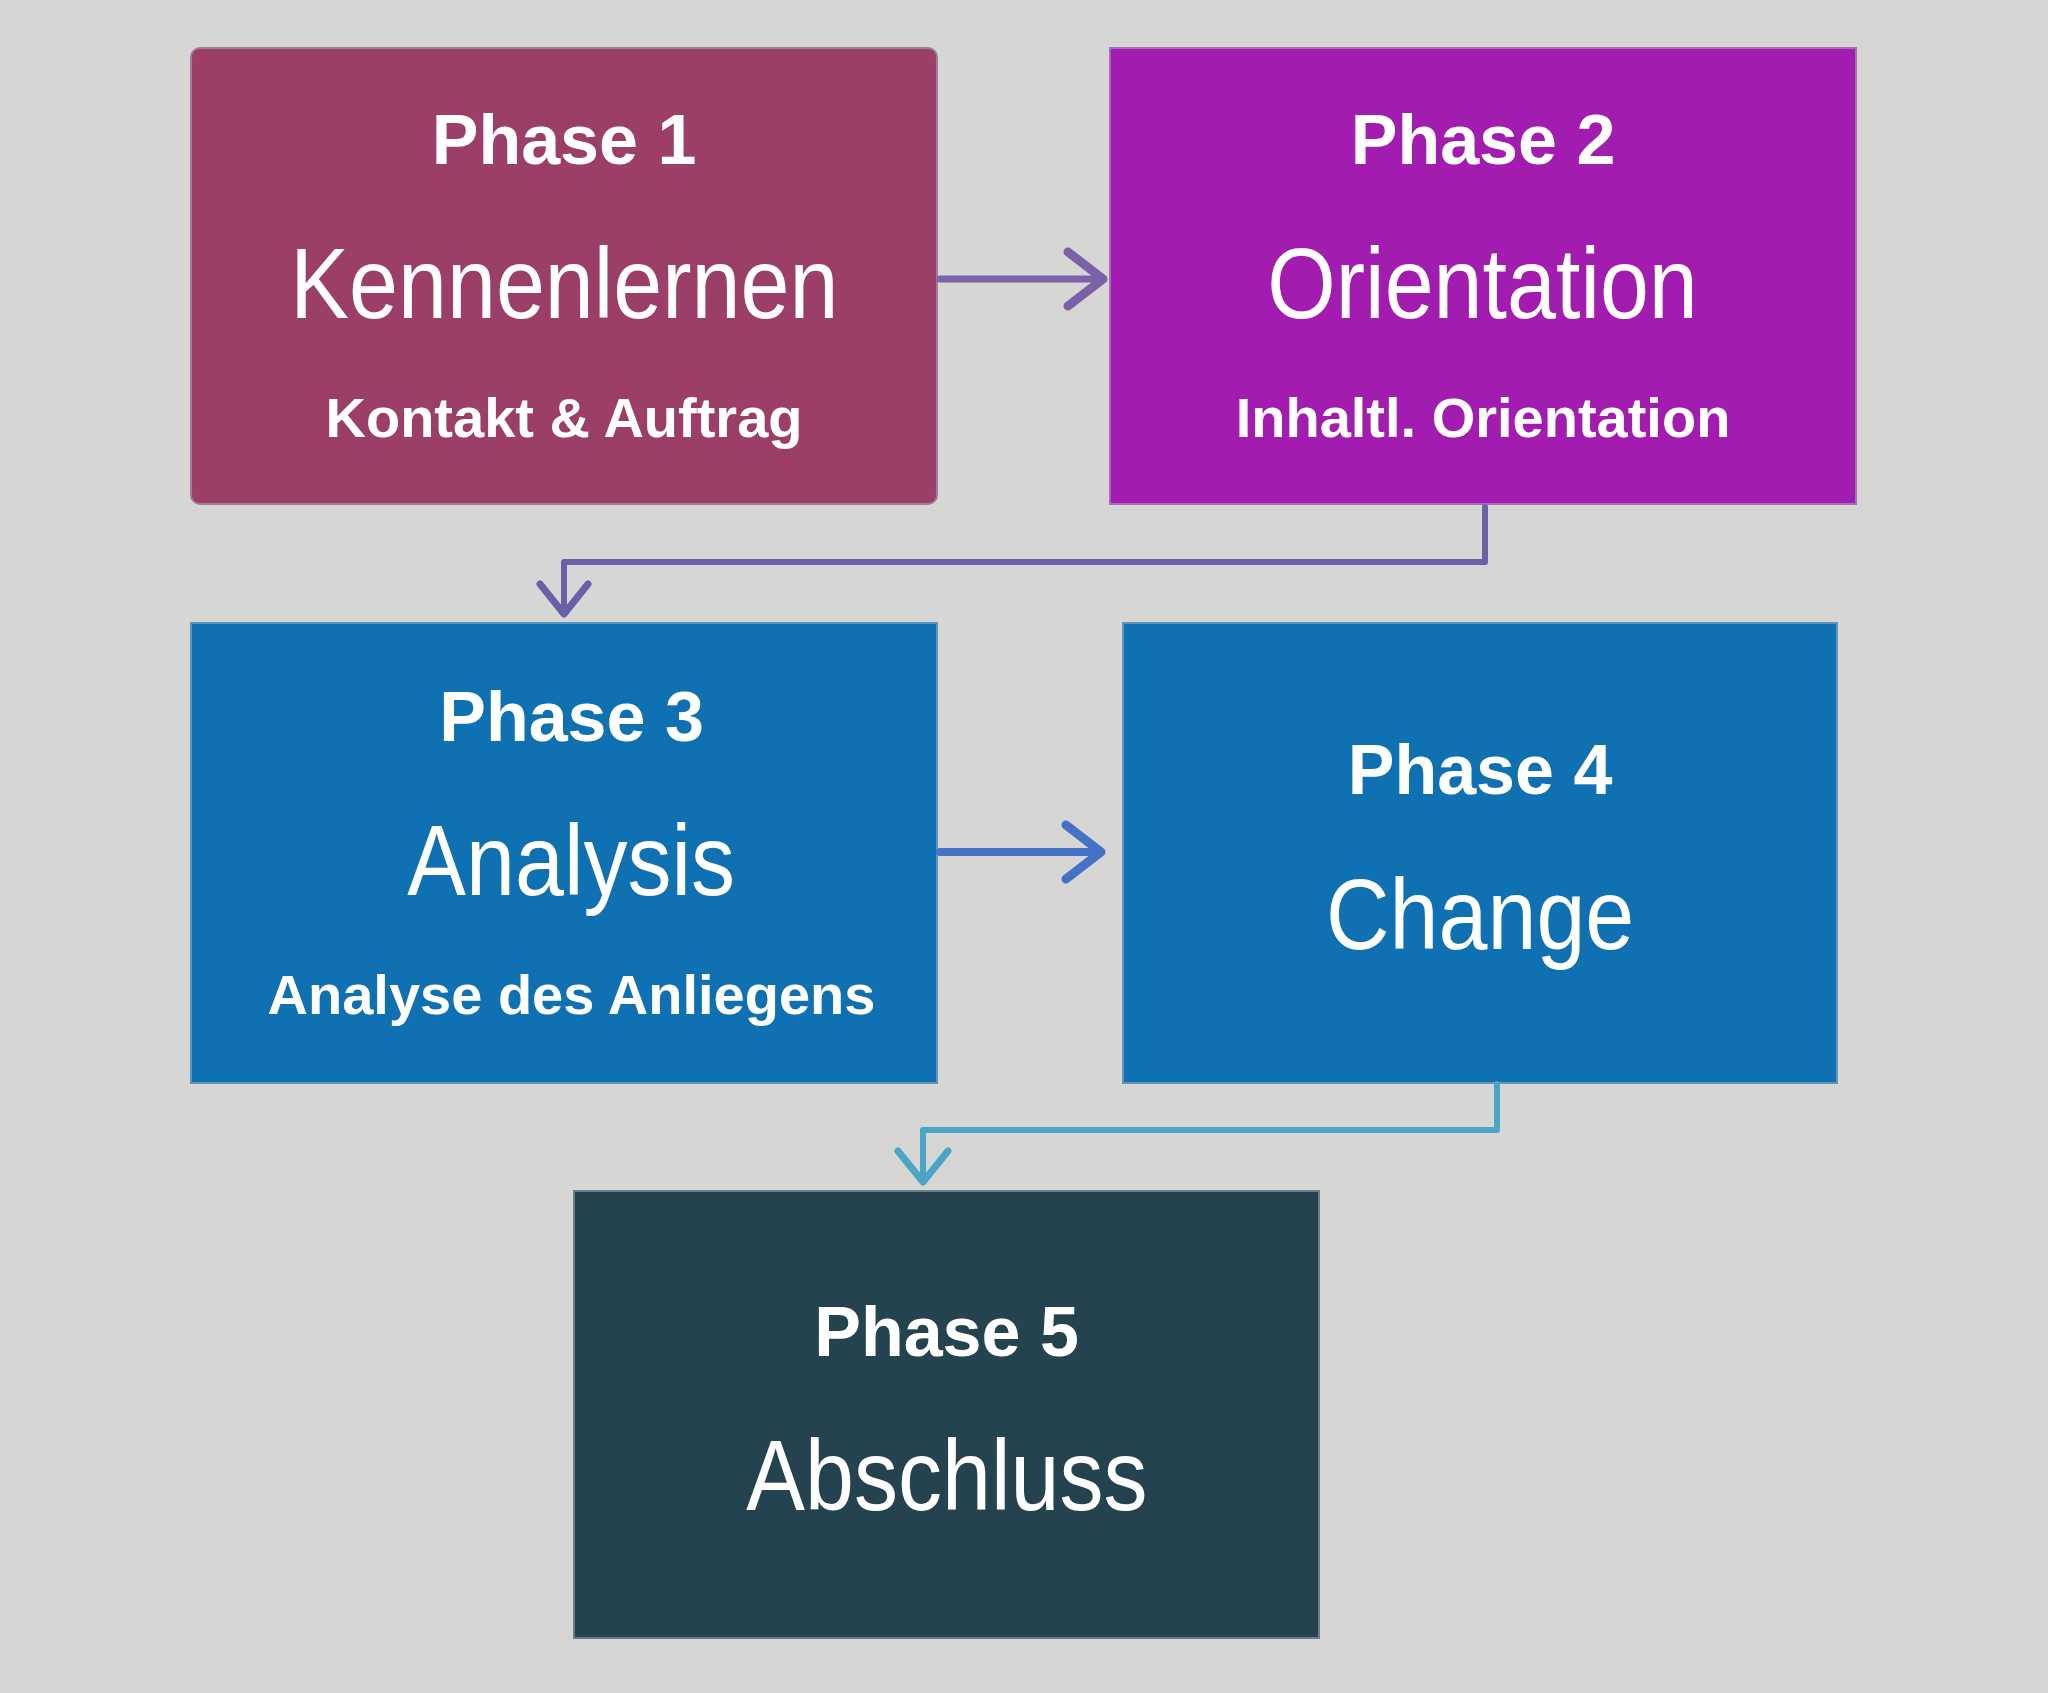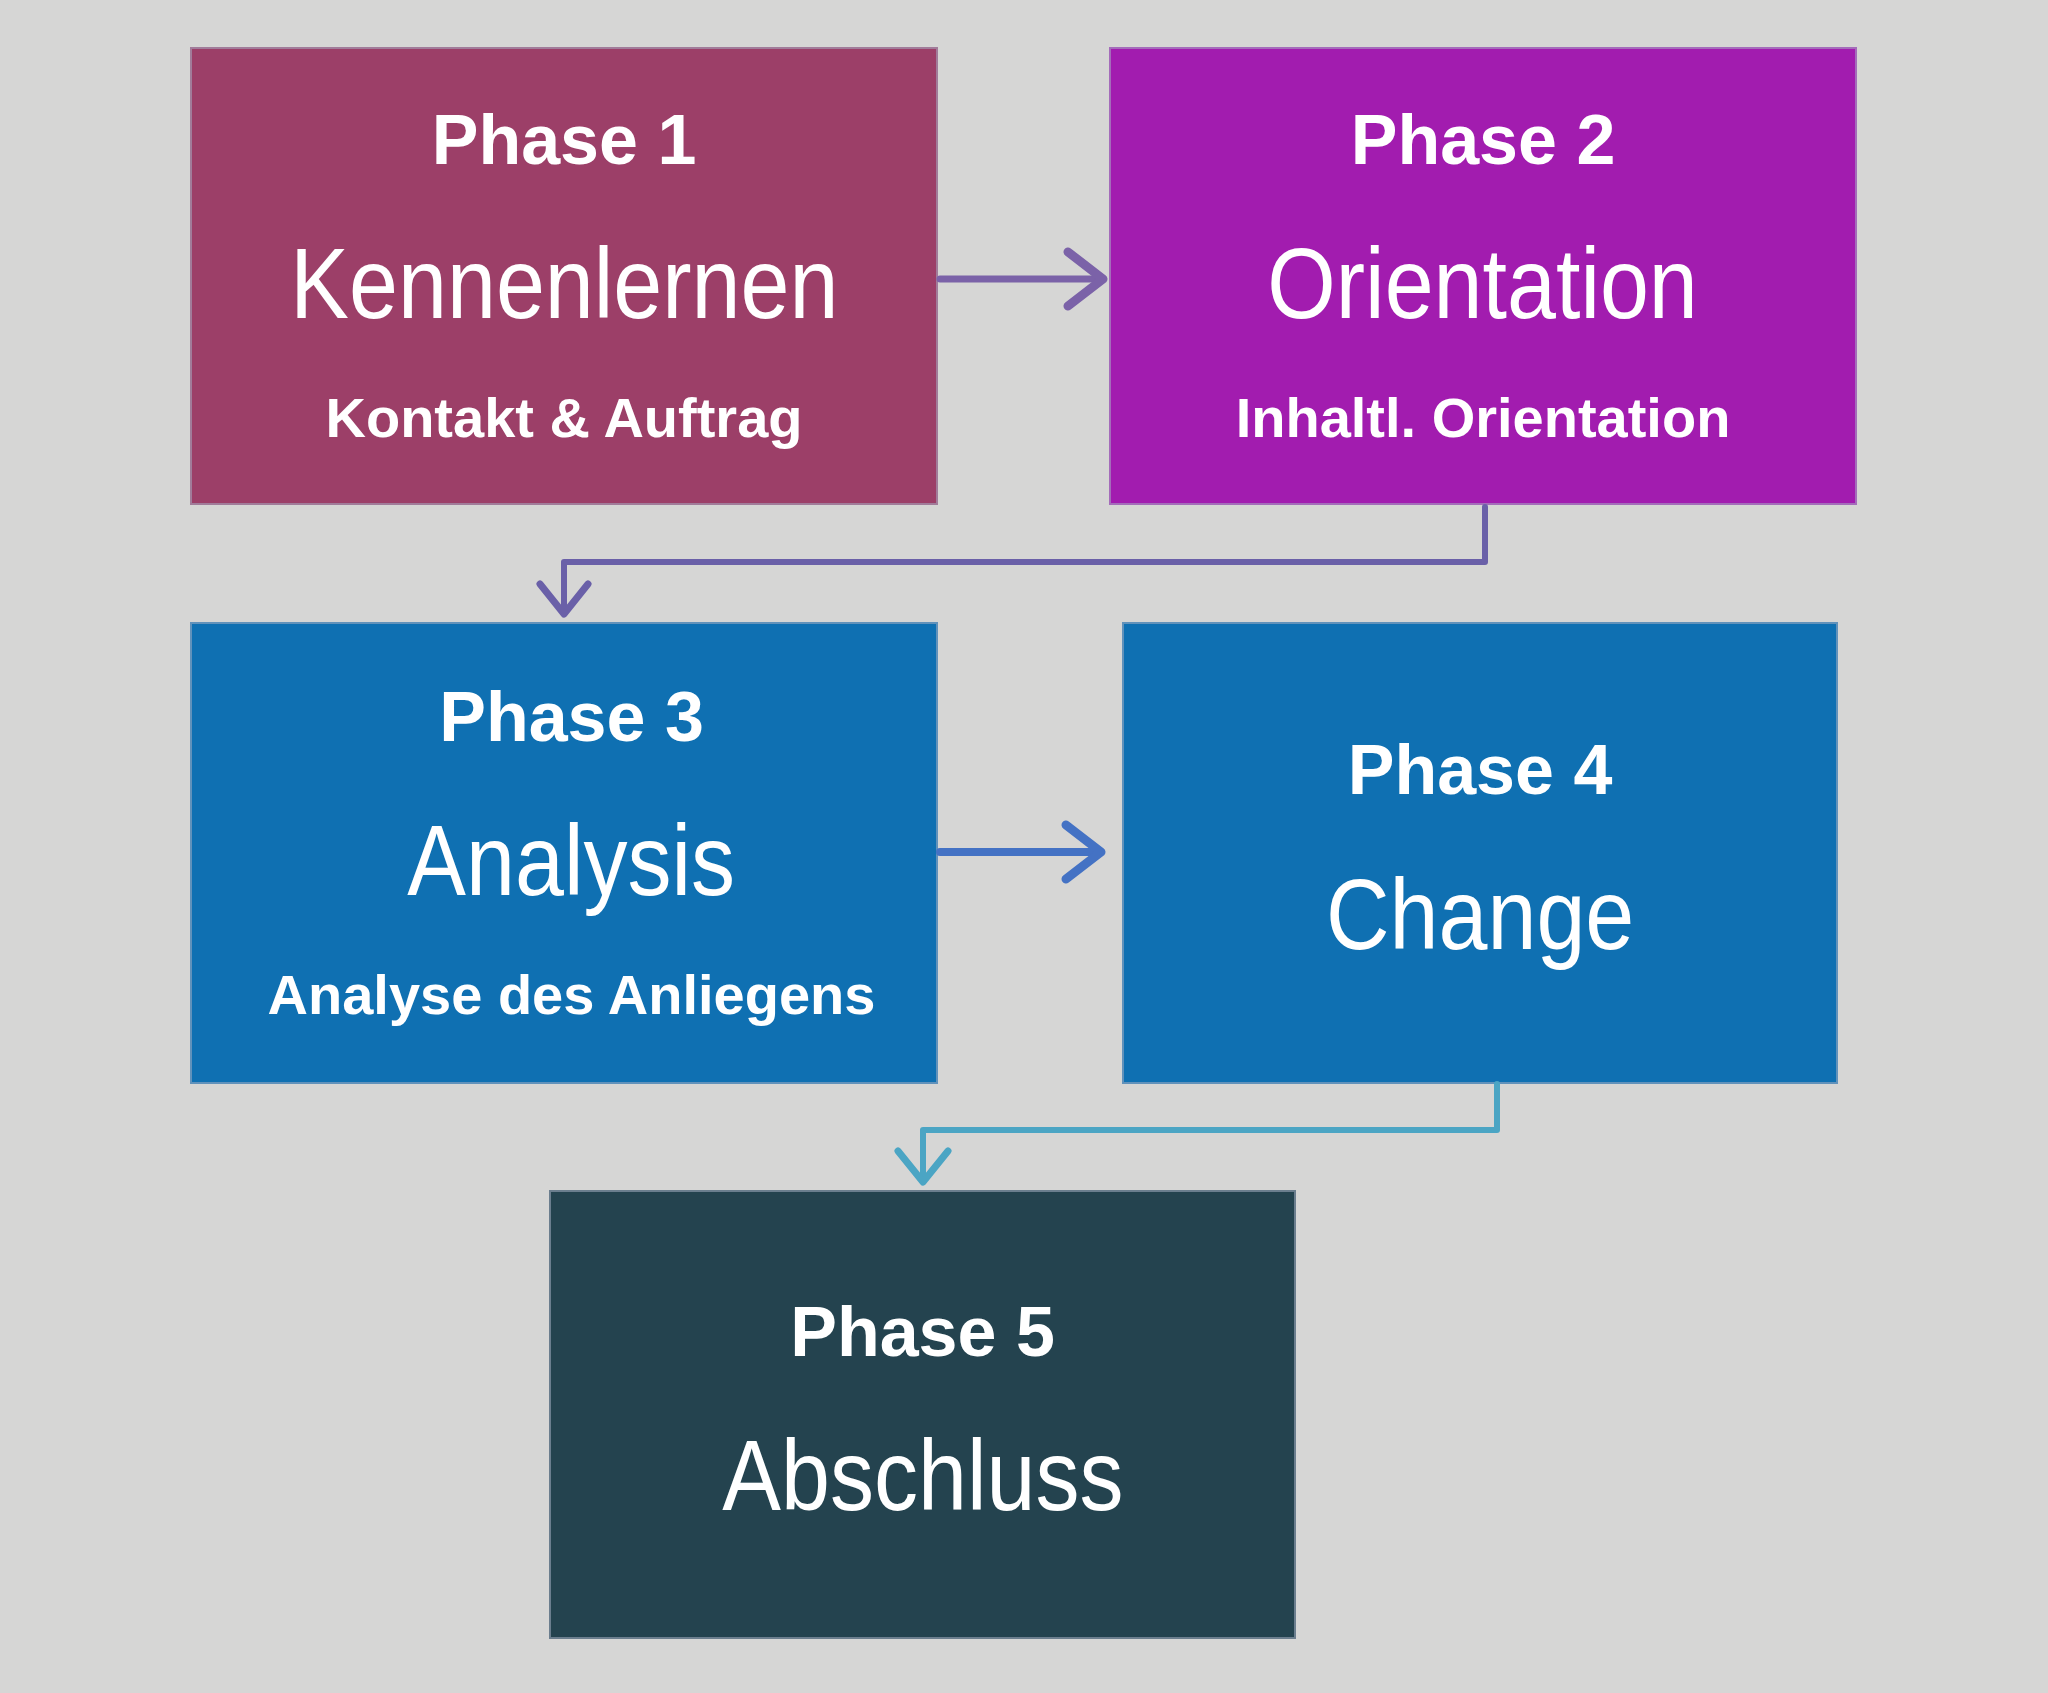--- a/index.html
+++ b/index.html
@@ -41,25 +41,25 @@
     white-space: nowrap;
   }
   .phase-subtitle {
     font-size: 56px;
     font-weight: 700;
     line-height: 1.3;
     white-space: nowrap;
   }
   .phase-subtitle:empty { display: none; }
 
-  .box-phase-1 { left: 190px;  top: 47px;   width: 748px; height: 458px; }
+  .box-phase-1 { left: 190px;  top: 47px;   width: 748px; height: 458px; border-radius: 10px; }
   .box-phase-2 { left: 1109px; top: 47px;   width: 748px; height: 458px; }
   .box-phase-3 { left: 190px;  top: 622px;  width: 748px; height: 462px; }
   .box-phase-4 { left: 1122px; top: 622px;  width: 716px; height: 462px; }
-  .box-phase-5 { left: 549px;  top: 1190px; width: 747px; height: 449px; }
+  .box-phase-5 { left: 573px;  top: 1190px; width: 747px; height: 449px; }
 
   .connector-layer {
     position: absolute;
     left: 0;
     top: 0;
     width: 2048px;
     height: 1693px;
     pointer-events: none;
   }
 </style>

